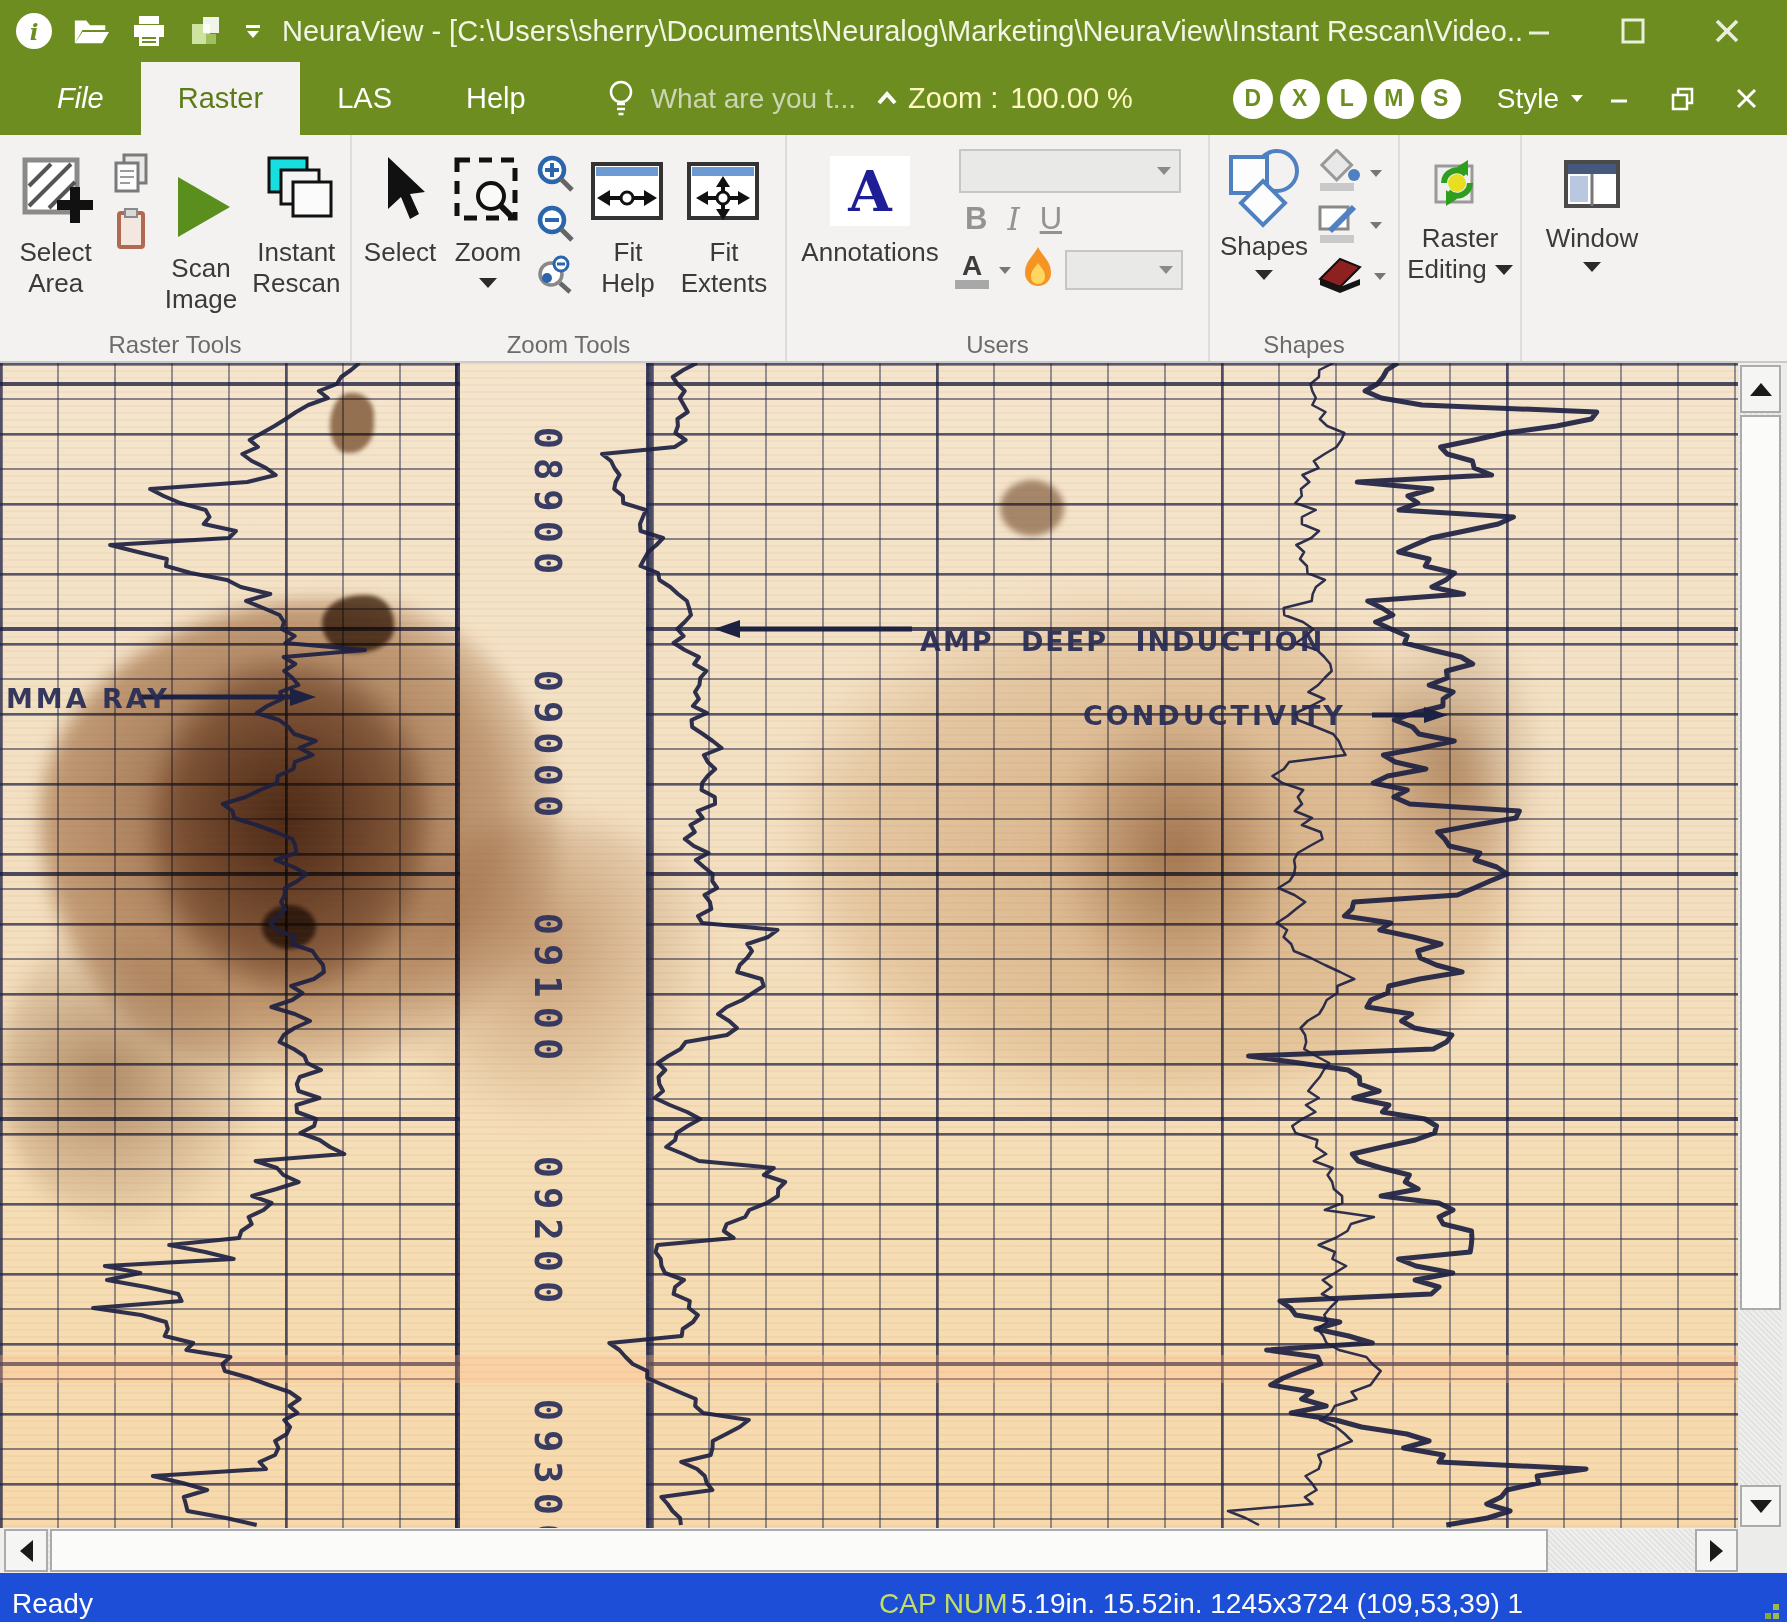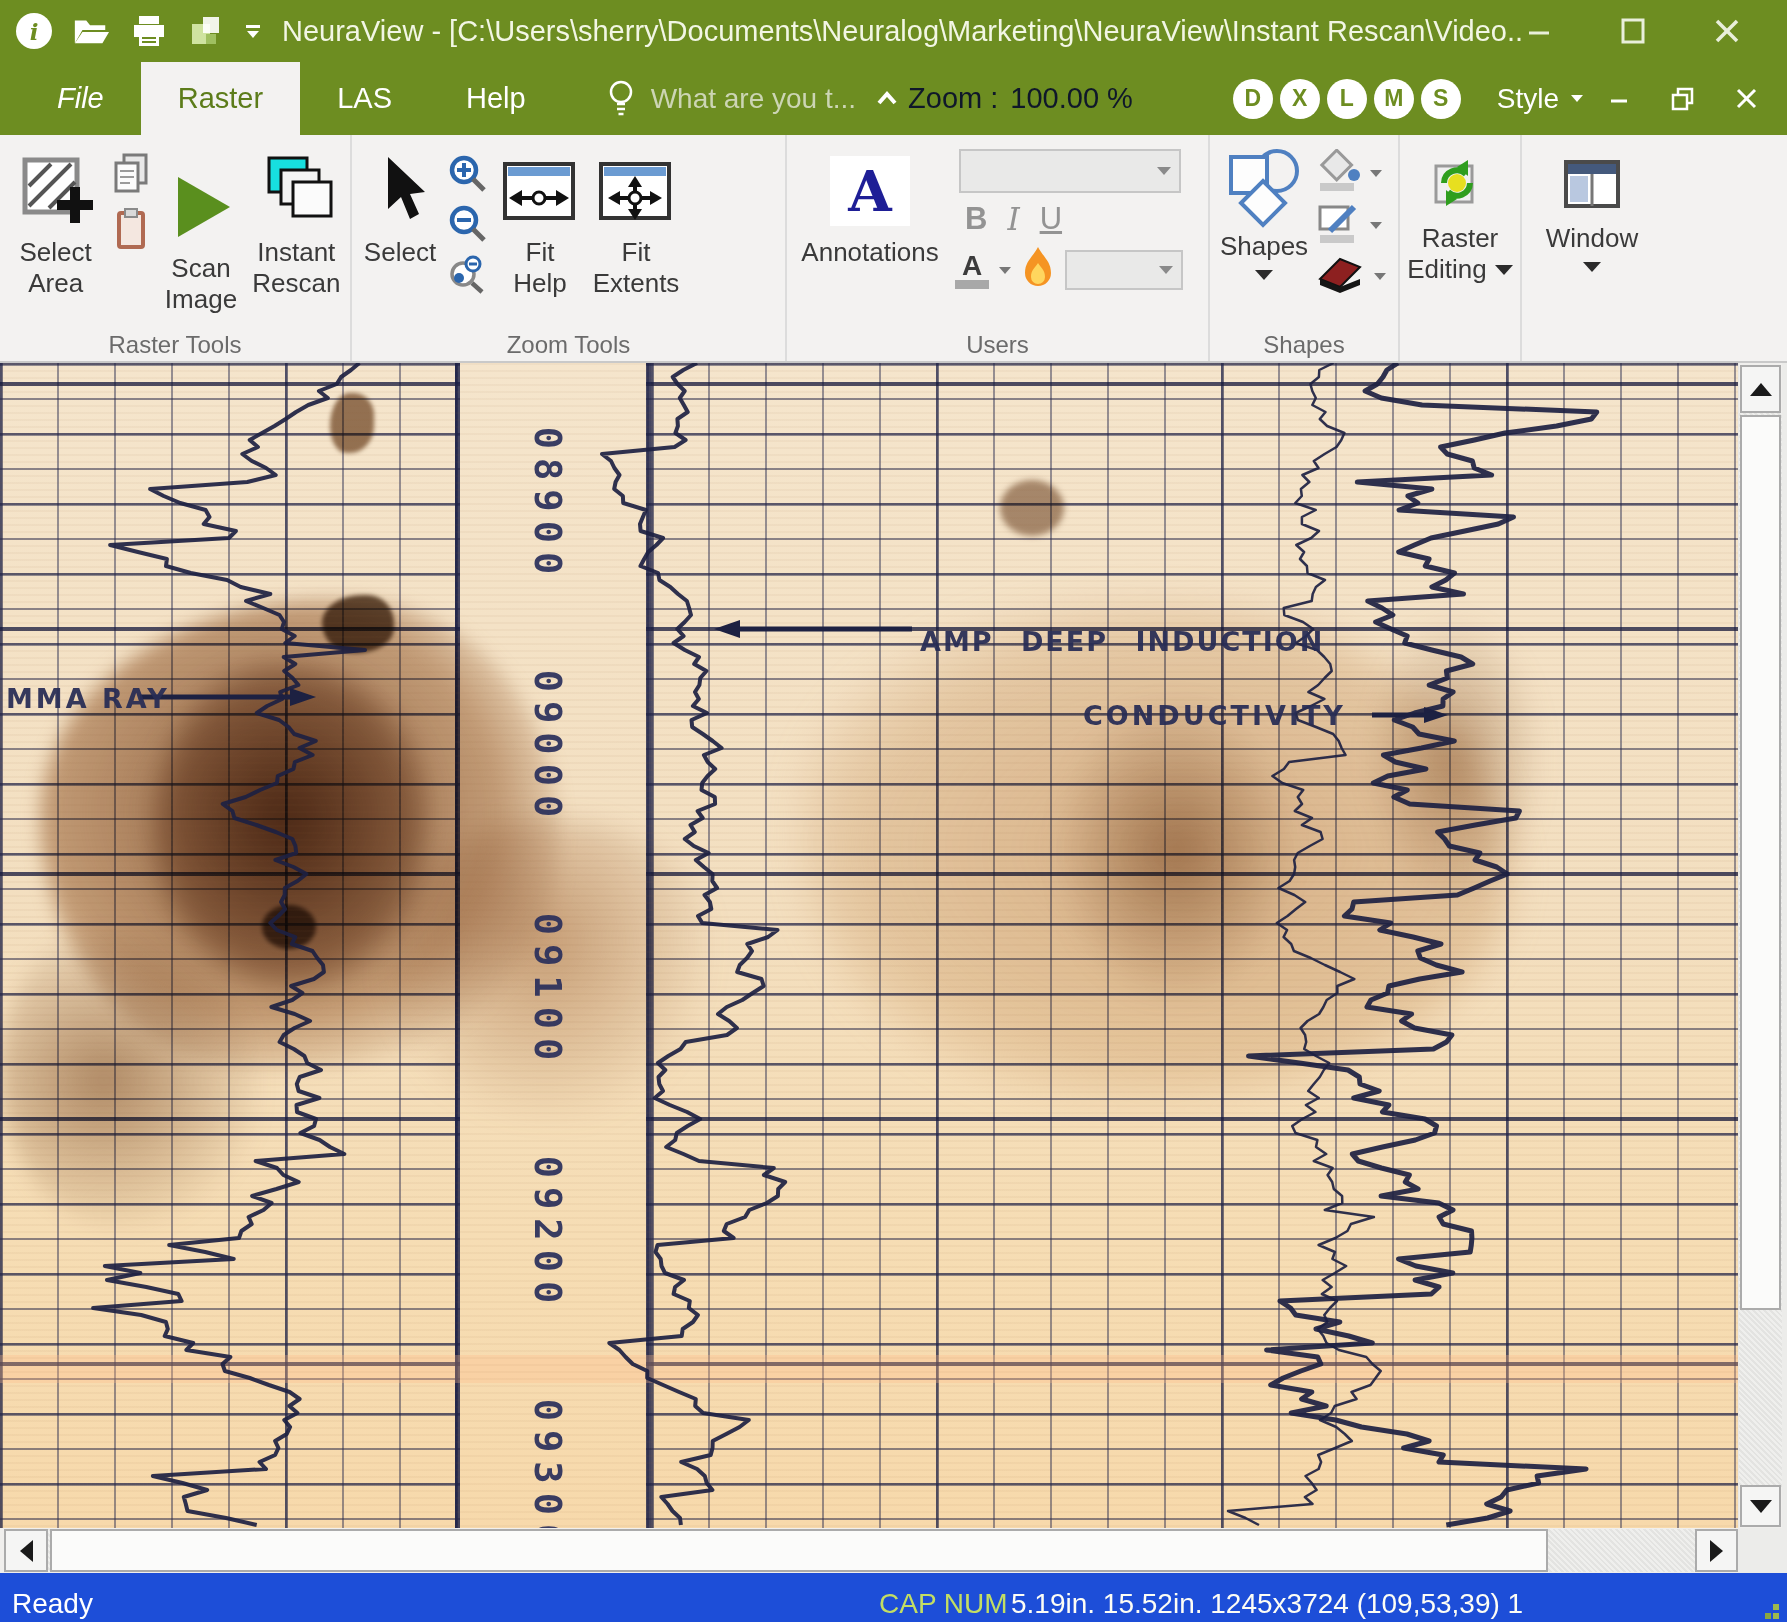--- a/index.html
+++ b/index.html
@@ -21,21 +21,21 @@
   .win-btn{width:36px;height:36px;display:flex;align-items:center;justify-content:center;}
 
   
   .tabrow{height:73px;background:#6d8d21;display:flex;align-items:stretch;color:#fff;}
   .tab{display:flex;align-items:center;padding:0 37px;font-size:29px;cursor:default;}
   .tab.first{margin-left:20px;font-style:italic;}
   .tab.active{background:#f3f2f1;color:#5c7c1a;}
   .search-box{display:flex;align-items:center;margin-left:42px;gap:14px;}
   .search-text{font-size:28px;color:#ccd5b4;}
   .collapse{margin-left:18px;display:flex;align-items:center;}
-  .zoomind{display:flex;align-items:center;gap:12px;margin-left:8px;font-size:29px;color:#0f172a;}
+  .zoomind{display:flex;align-items:center;gap:12px;margin-left:8px;font-size:29px;color:#fef9c3;}
   .appicons{display:flex;align-items:center;gap:7px;margin-left:auto;}
   .style-menu{display:flex;align-items:center;gap:12px;margin:0 26px 0 36px;font-size:28px;}
   .tri-down-w-sm{width:0;height:0;border-left:6px solid transparent;border-right:6px solid transparent;border-top:7px solid #fff;}
   .small-controls{display:flex;align-items:center;gap:40px;padding-right:28px;}
 
   
   .ribbon{height:228px;background:#f3f2f1;position:relative;border-bottom:2px solid #c9c9c9;display:flex;}
   .rgroup{position:relative;height:100%;border-right:2px solid #dcdcdc;padding:6px 4px 30px 4px;
           display:flex;align-items:flex-start;}
   .rgroup-label{position:absolute;bottom:2px;left:0;width:100%;text-align:center;font-size:24px;color:#6b6b6b;}
@@ -261,20 +261,31 @@
 
     <div class="rgroup" style="width:435px;">
       <div class="bigbtn" style="width:88px;">
         <div class="iconbox">
           <svg width="72" height="76" viewBox="0 0 72 76">
               <polygon points="24,4 24,56 37,44 46,66 55,61 46,41 61,39" fill="#111"></polygon>
             </svg>
         </div>
         <div class="lbl">Select</div>
       </div>
+      <div class="bigbtn" style="width:88px;">
+        <div class="iconbox">
+          <svg width="78" height="78" viewBox="0 0 78 78">
+              <rect x="8" y="8" width="58" height="58" fill="none" stroke="#111" stroke-width="5" stroke-dasharray="13 9"></rect>
+              <circle cx="42" cy="44" r="13" fill="rgba(255,255,255,.6)" stroke="#111" stroke-width="4"></circle>
+              <line x1="51" y1="53" x2="64" y2="66" stroke="#111" stroke-width="6"></line>
+            </svg>
+        </div>
+        <div class="lbl">Zoom</div>
+        <div class="tri-down-k" style="margin-top:10px;"></div>
+      </div>
       <div class="smallcol" style="gap:4px;">
         <div class="smallbtn">
           <svg width="44" height="44" viewBox="0 0 44 44">
               <circle cx="18" cy="18" r="12" fill="#fff" stroke="#2b66ad" stroke-width="4.5"></circle>
               <line x1="11" y1="18" x2="25" y2="18" stroke="#2b66ad" stroke-width="4"></line>
               <line x1="18" y1="11" x2="18" y2="25" stroke="#2b66ad" stroke-width="4"></line>
               <line x1="27" y1="27" x2="38" y2="38" stroke="#666" stroke-width="5"></line>
             </svg>
         </div>
         <div class="smallbtn">

